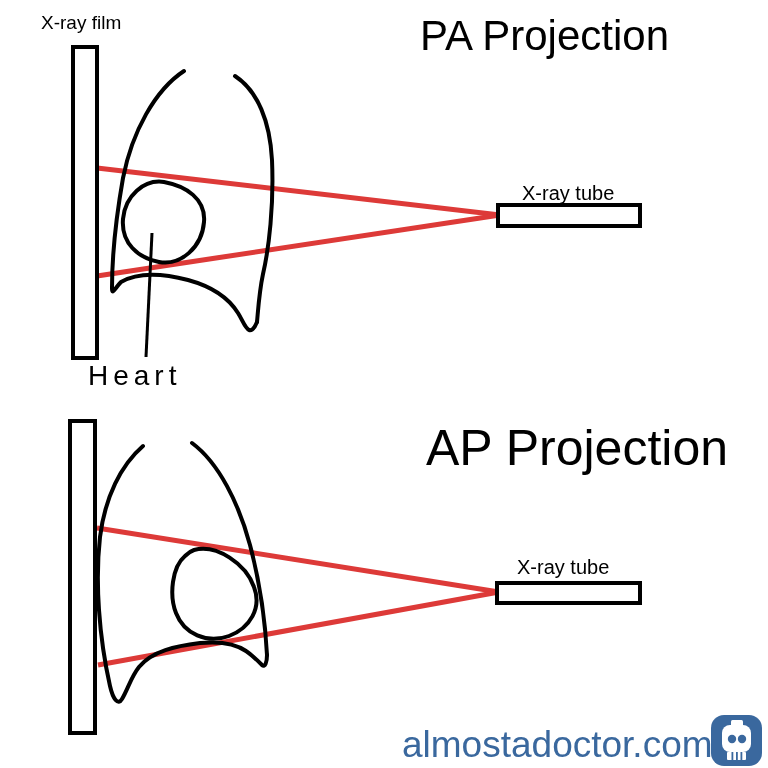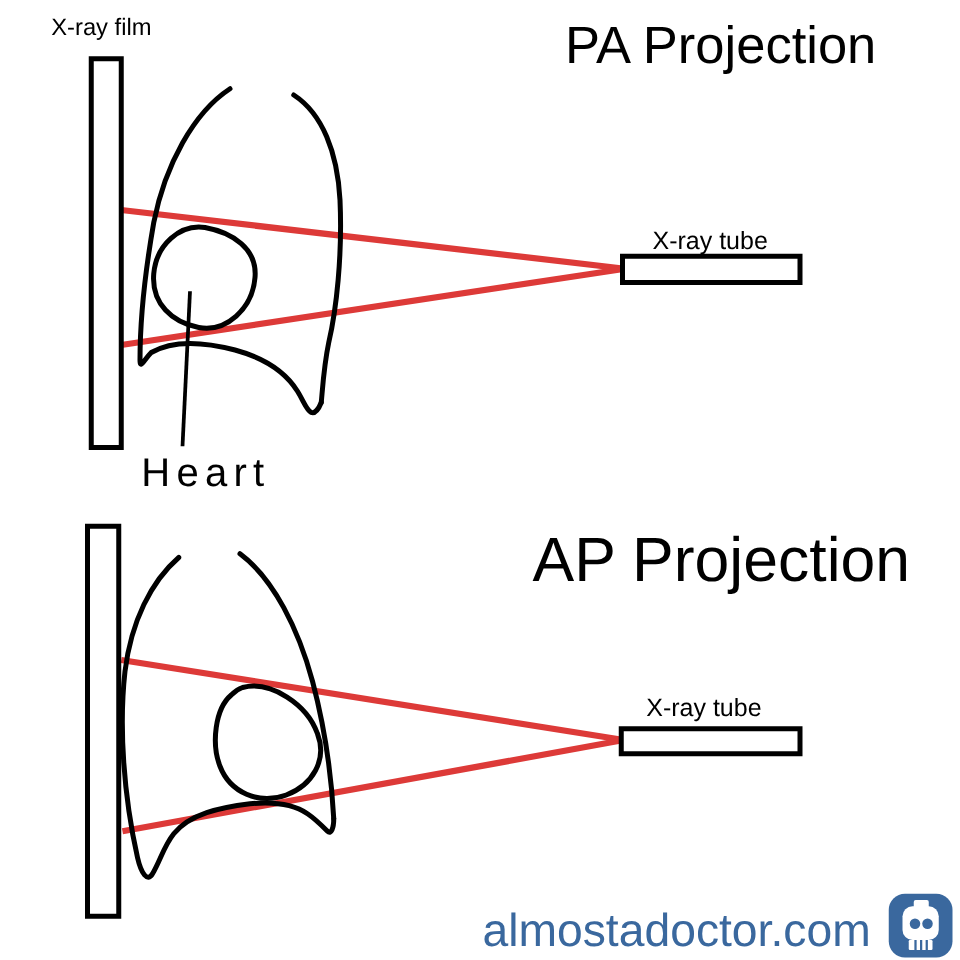--- a/index.html
+++ b/index.html
@@ -16,23 +16,23 @@
     overflow: hidden;
     padding-left: 20px;
   }
   .label {
     position: absolute;
     color: #000000;
     line-height: 1.15;
     white-space: nowrap;
   }
   .film-label   { left: 41px;  top: 12px;  font-size: 19px; }
-  .pa-title     { left: 452px; top: 12px;  font-size: 42px; }
+  .pa-title     { left: 420px; top: 12px;  font-size: 42px; }
   .tube-label-pa{ left: 522px; top: 182px; font-size: 20px; }
-  .heart-label  { left: 113px; top: 360px; font-size: 32px; letter-spacing: 5px; }
+  .heart-label  { left: 88px; top: 360px; font-size: 28px; letter-spacing: 5px; }
   .ap-title     { left: 426px; top: 420px; font-size: 50px; }
   .tube-label-ap{ left: 517px; top: 556px; font-size: 20px; }
   .site-watermark {
     position: absolute;
     left: 386px; top: 726px;
     font-size: 37px;
     line-height: 1.0;
     white-space: nowrap;
   }
   svg.scene, svg.logo { position: absolute; }
@@ -110,21 +110,21 @@
     </g>
   </svg>
 
   <div class="label film-label">X-ray film</div>
   <div class="label pa-title">PA Projection</div>
   <div class="label tube-label-pa">X-ray tube</div>
   <div class="label heart-label">Heart</div>
   <div class="label ap-title">AP Projection</div>
   <div class="label tube-label-ap">X-ray tube</div>
 
-  <div class="site-watermark" style="color: rgb(58, 104, 158);">almostadoctor.com</div>
+  <div class="site-watermark" style="color: rgb(58, 104, 158); margin-left: 16px;">almostadoctor.com</div>
 
   <svg class="logo" width="53" height="53" viewBox="0 0 53 53">
     <rect x="1" y="1" width="51" height="51" rx="13" fill="#3a689e"></rect>
     <g>
 
       <rect x="21" y="6" width="12" height="7" rx="1.5" fill="#ffffff"></rect>
 
       <rect x="12" y="11" width="29" height="27" rx="8" fill="#ffffff"></rect>
 
       <circle cx="22" cy="25" r="4.2" fill="#3a689e"></circle>

